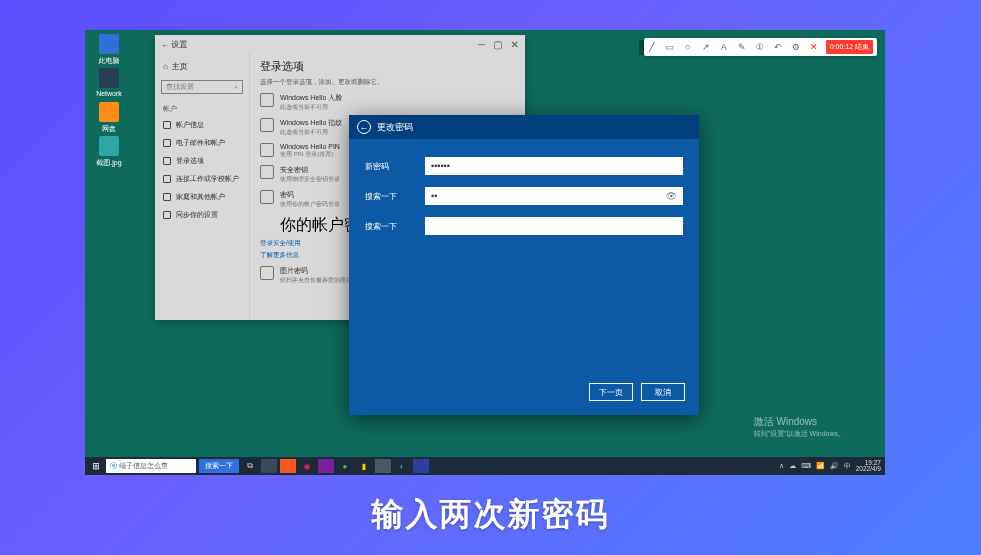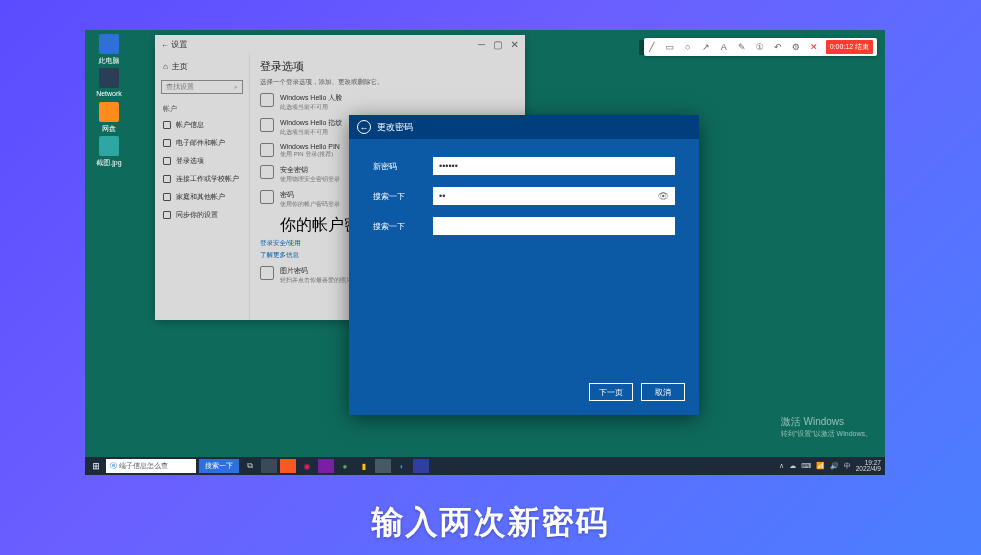--- a/index.html
+++ b/index.html
@@ -26,46 +26,46 @@
 .main-note { font-size: 6.5px; color: #666; margin-bottom: 4px; }
 .opt { display: flex; gap: 6px; margin: 6px 0; }
 .opt .oi { width: 14px; height: 14px; border: 1px solid #888; border-radius: 2px; flex-shrink: 0; }
 .opt .ot { font-size: 7px; color: #333; }
 .opt .od { font-size: 6px; color: #888; }
 .link { font-size: 6.5px; color: #0067c0; margin: 3px 0; }
 
 .modal-overlay { position: absolute; left: 264px; top: 85px; width: 350px; height: 300px; background: #0c5aa6; color: #fff; box-shadow: 0 4px 20px rgba(0,0,0,.5); }
 .modal-head { height: 24px; background: #003e7e; display: flex; align-items: center; gap: 6px; padding: 0 8px; font-size: 9px; }
 .modal-head .back { width: 14px; height: 14px; border: 1.5px solid #fff; border-radius: 50%; display: flex; align-items: center; justify-content: center; font-size: 9px; }
-.modal-body { padding: 18px 24px; }
+.modal-body { padding: 18px 16px; }
 .frow { display: flex; align-items: center; margin-bottom: 12px; }
 .flabel { width: 60px; font-size: 8px; }
 .finput { flex: 1; height: 18px; background: #fff; color: #333; font-size: 9px; padding: 0 6px; display: flex; align-items: center; justify-content: space-between; }
 .finput .eye { color: #666; font-size: 9px; }
 .modal-foot { position: absolute; bottom: 14px; right: 14px; display: flex; gap: 8px; }
 .mbtn { width: 44px; height: 18px; border: 1px solid #fff; background: transparent; color: #fff; font-size: 8px; display: flex; align-items: center; justify-content: center; cursor: pointer; }
 
 .recorder-bar { position: absolute; right: 8px; top: 8px; height: 18px; background: #fff; border-radius: 2px; display: flex; align-items: center; gap: 6px; padding: 0 4px 0 2px; box-shadow: 0 1px 4px rgba(0,0,0,.3); }
 .recorder-label { position: absolute; right: 202px; top: 10px; font-size: 8px; color: #fff; background: rgba(0,0,0,.3); padding: 2px 6px; }
 .rec-tool { width: 12px; height: 12px; display: flex; align-items: center; justify-content: center; color: #666; font-size: 9px; }
 .rec-time { background: #ff3b30; color: #fff; font-size: 7px; padding: 2px 4px; border-radius: 1px; }
 
-.watermark { position: absolute; right: 13px; bottom: 36px; color: rgba(255,255,255,.55); text-align: left; margin-left: 24px; }
+.watermark { position: absolute; right: 40px; bottom: 36px; color: rgba(255,255,255,.55); text-align: left; margin-left: 24px; }
 .watermark .w1 { font-size: 10px; }
 .watermark .w2 { font-size: 7px; }
 
 .taskbar { position: absolute; left: 0; right: 0; bottom: 0; height: 18px; background: #1c2a3a; display: flex; align-items: center; padding: 0 4px; gap: 3px; }
 .tb-start { width: 14px; height: 14px; display: flex; align-items: center; justify-content: center; color: #fff; font-size: 9px; }
 .tb-search { height: 14px; background: #fff; color: #555; font-size: 7px; display: flex; align-items: center; padding: 0 4px; gap: 2px; width: 90px; }
 .tb-btn { height: 14px; padding: 0 6px; background: #2f6fe0; color: #fff; font-size: 7px; display: flex; align-items: center; }
 .tb-icon { width: 16px; height: 14px; display: flex; align-items: center; justify-content: center; font-size: 8px; }
 .tb-tray { margin-left: auto; display: flex; align-items: center; gap: 5px; color: #ccc; font-size: 7px; }
 .tb-clock { text-align: right; line-height: 1; font-size: 6.5px; color: #ddd; }
 
-.caption { position: absolute; left: 0; right: 0; bottom: 10px; text-align: center; color: #fff; font-size: 32px; font-weight: 600; letter-spacing: 2px; text-shadow: 0 1px 3px rgba(0,0,0,.3); }
+.caption { position: absolute; left: 0; right: 0; bottom: 18px; text-align: center; color: #fff; font-size: 32px; font-weight: 600; letter-spacing: 2px; text-shadow: 0 1px 3px rgba(0,0,0,.3); }
 </style>
 </head>
 <body>
 
 <div class="desktop">
 
   <div class="desk-icon" style="left:4px; top:4px;"><div class="ic"></div><span>此电脑</span></div>
   <div class="desk-icon" style="left:4px; top:38px;"><div class="ic" style="background:#2a3f55"></div><span>Network</span></div>
   <div class="desk-icon" style="left:4px; top:72px;"><div class="ic" style="background:#ff8c1a"></div><span>网盘</span></div>
   <div class="desk-icon" style="left:4px; top:106px;"><div class="ic" style="background:#2ea6a2"></div><span>截图.jpg</span></div>

